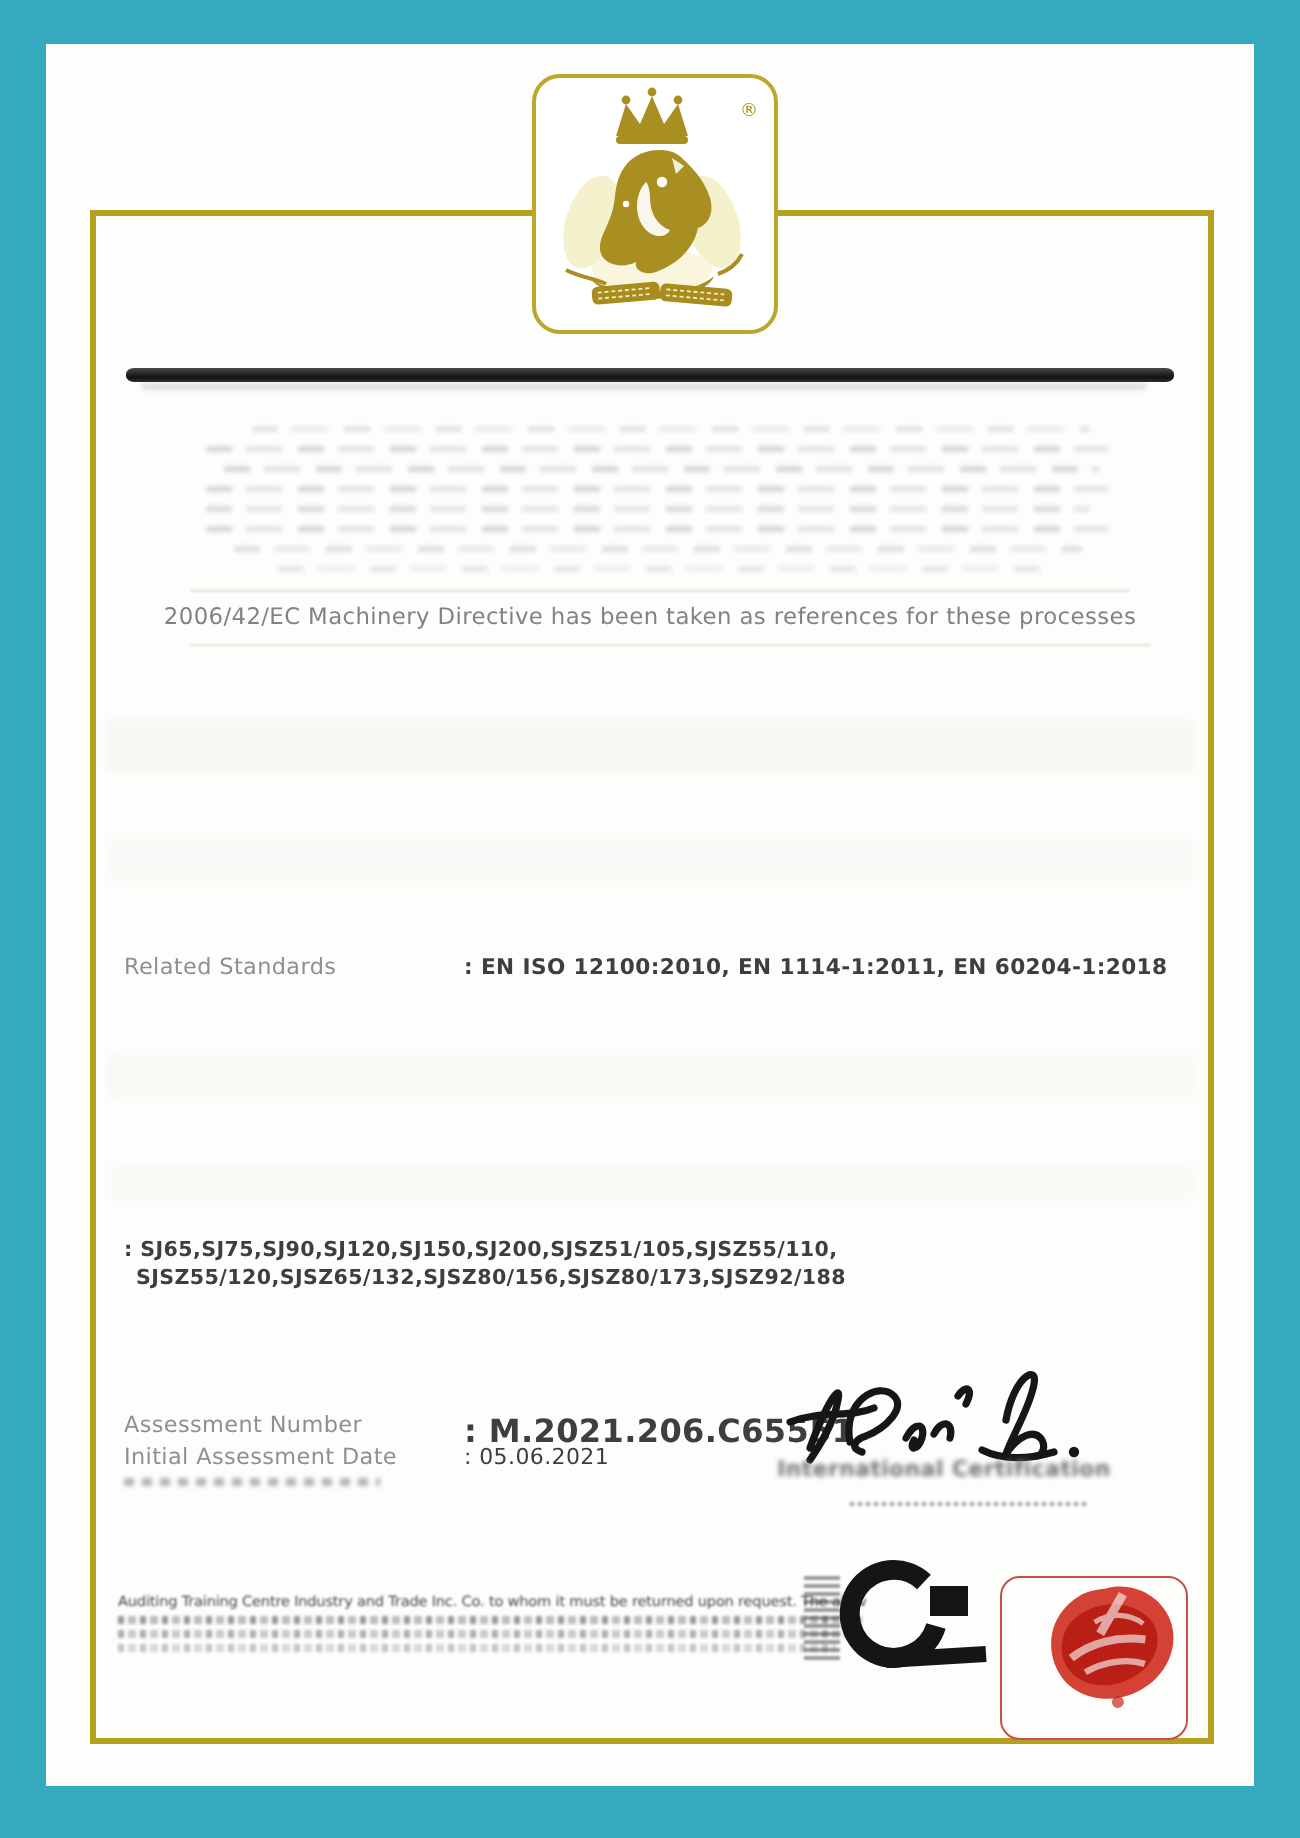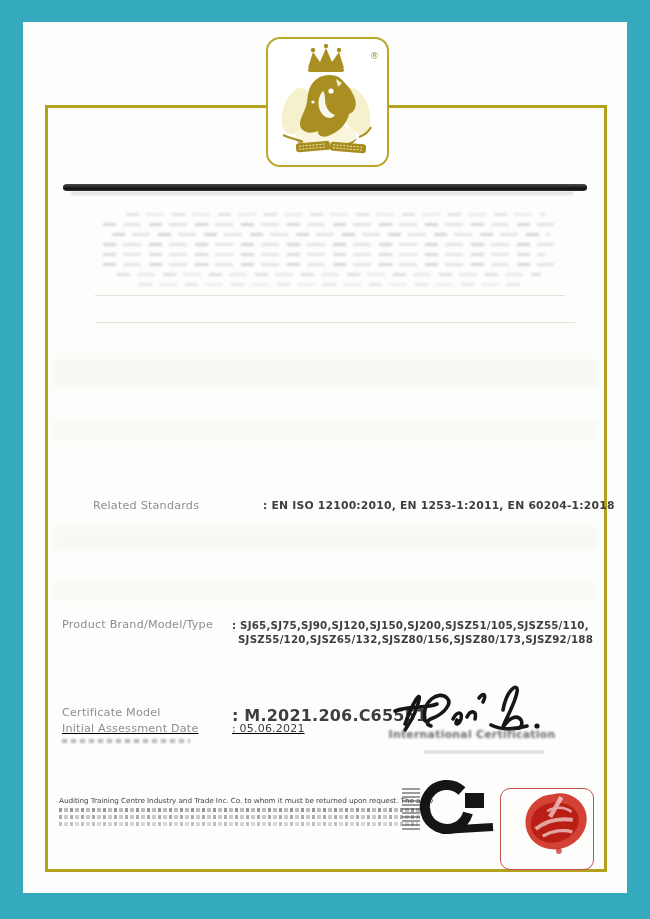--- a/index.html
+++ b/index.html
@@ -164,46 +164,46 @@
         <div class="gl"></div>
         <div class="gl"></div>
         <div class="gl"></div>
       <div class="gl"></div>
         <div class="gl"></div>
         <div class="gl"></div>
         <div class="gl"></div>
     </div>
 
     <div class="rule-faint" style="left:72px; top:273px; width:470px;"></div>
+    <div class="directive">2006/42/EC Machinery Directive has been taken as references for these processes</div>
     <div class="rule-faint" style="left:72px; top:300px; width:480px;"></div>
 
     <div class="band" style="top:338px; height:26px;"></div>
     <div class="band" style="top:398px; height:20px; opacity:.7;"></div>
     <div class="band" style="top:505px; height:22px; opacity:.8;"></div>
     <div class="band" style="top:560px; height:18px; opacity:.6;"></div>
 
-    <div class="row" style="top:477px;margin-left:31px;">
+    <div class="row" style="top:455px;">
       <div class="lbl">Related Standards</div>
-      <div class="val val-bold">: EN ISO 12100:2010, EN 1253-1:2011, EN 60204-1:2018</div>
+      <div class="val val-bold">: EN ISO 12100:2010, EN 1114-1:2011, EN 60204-1:2018</div>
     </div>
 
     <div class="row" style="top:596px;">
-      <div class="lbl">Product Brand/Model/Type</div>
       <div class="val val-prod">
         <div>: SJ65,SJ75,SJ90,SJ120,SJ150,SJ200,SJSZ51/105,SJSZ55/110,</div>
         <div style="padding-left:6px;text-align:right;">SJSZ55/120,SJSZ65/132,SJSZ80/156,SJSZ80/173,SJSZ92/188</div>
       </div>
     </div>
 
     <div class="row" style="top:684px;">
-      <div class="lbl">Certificate Model</div>
+      <div class="lbl">Assessment Number</div>
       <div class="val val-bold" style="font-size:16px;">: M.2021.206.C65551</div>
     </div>
 
-    <div class="row" style="top:700px;text-decoration:underline;">
+    <div class="row" style="top:700px;">
       <div class="lbl">Initial Assessment Date</div>
       <div class="val val-date">: 05.06.2021</div>
     </div>
 
     <div class="ghost-label"></div>
 
     <svg class="sig-svg" width="160" height="62" viewBox="0 0 160 62">
       <g stroke="#161616" stroke-width="3.6" fill="none" stroke-linecap="round">
         <path d="M14 44 C22 22 30 10 28 20 C26 32 18 44 14 50"></path>
         <path d="M4 31 C20 25 34 29 46 24"></path>

